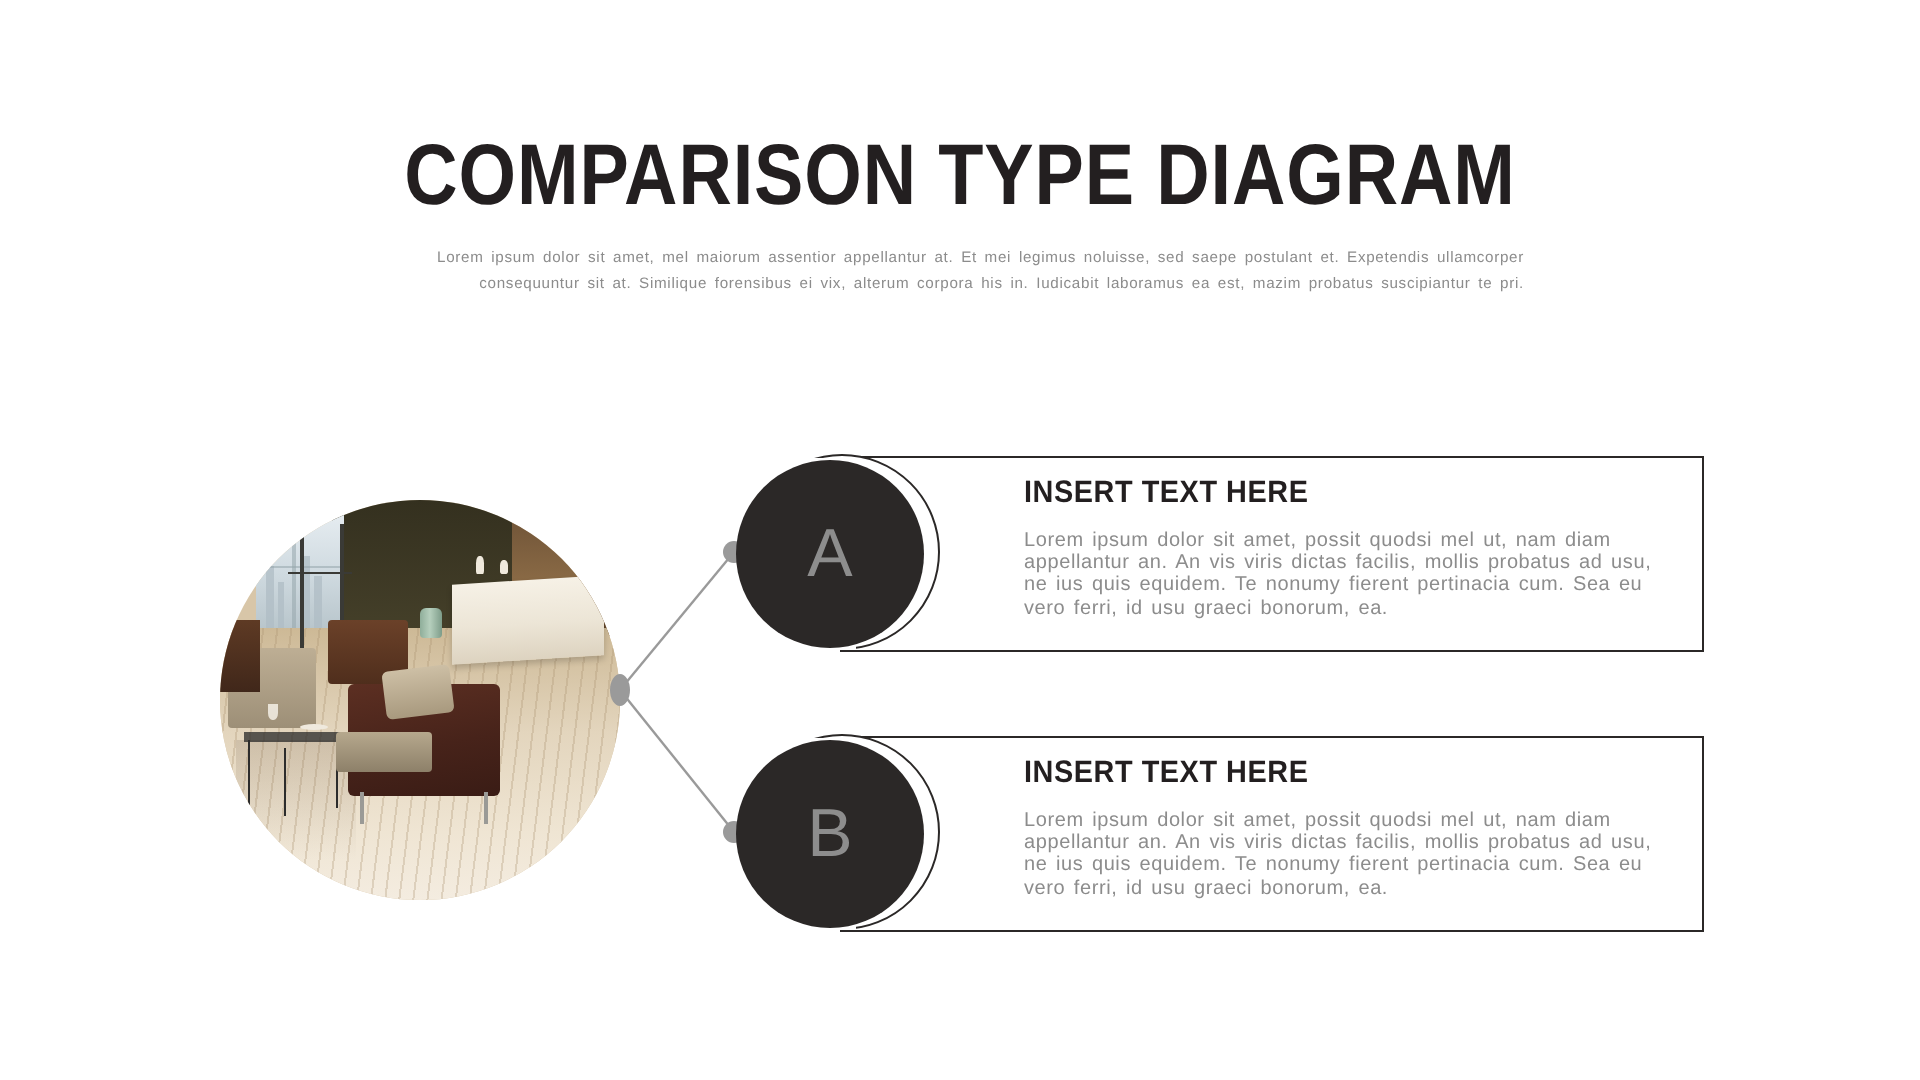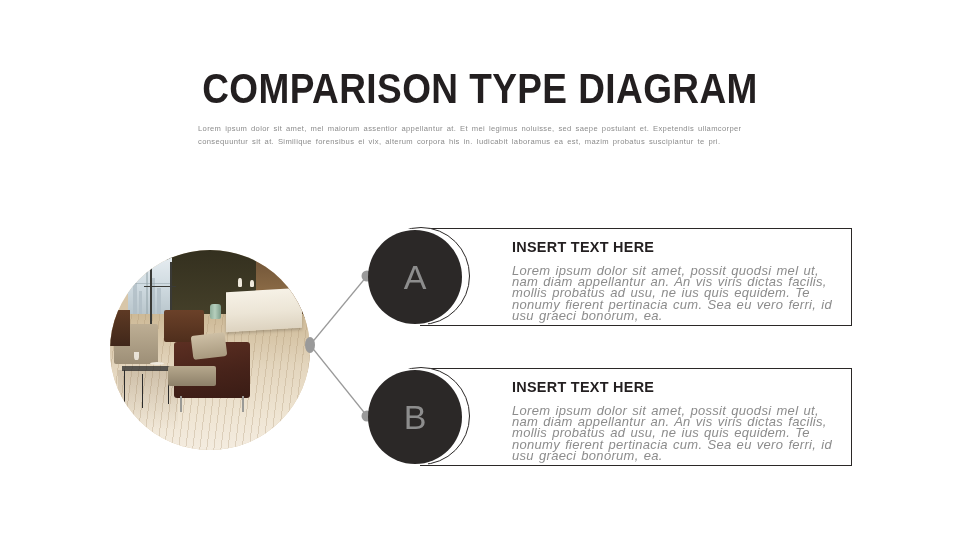--- a/index.html
+++ b/index.html
@@ -37,21 +37,21 @@
     transform: scaleX(0.86);
     white-space: nowrap;
   }
 
   
   .subtitle {
     position: absolute;
     left: 198px;
     top: 122px;
     width: 564px;
-    text-align: left;
+    text-align: right;
     font-size: 7.6px;
     line-height: 13.2px;
     letter-spacing: 0.35px;
     color: #8c8c8c;
     word-spacing: 1.4px;
   }
 
   
   .photo-circle {
     position: absolute;
@@ -320,27 +320,26 @@
     font-weight: 700;
     font-size: 15.5px;
     letter-spacing: 0.3px;
     color: #231f20;
     transform: scaleX(0.93);
     transform-origin: left center;
     white-space: nowrap;
     margin: 0 0 9px 0;
   }
   .card-body {
-    font-size: 13px;
+    font-size: 10px;
     line-height: 11.2px;
     letter-spacing: 0.3px;
     color: #8c8c8c;
     word-spacing: 1.2px;
     margin: 0;
-    font-style: italic;
   }
 </style>
 </head>
 <body>
 
 <div class="slide">
 
   <div class="title">COMPARISON TYPE DIAGRAM</div>
 
   <div class="subtitle">Lorem ipsum dolor sit amet,  mel maiorum assentior appellantur at. Et mei legimus noluisse, sed saepe postulant et. Expetendis ullamcorper consequuntur sit at. Similique forensibus ei vix, alterum corpora his in. Iudicabit laboramus ea est, mazim probatus suscipiantur te pri.</div>

